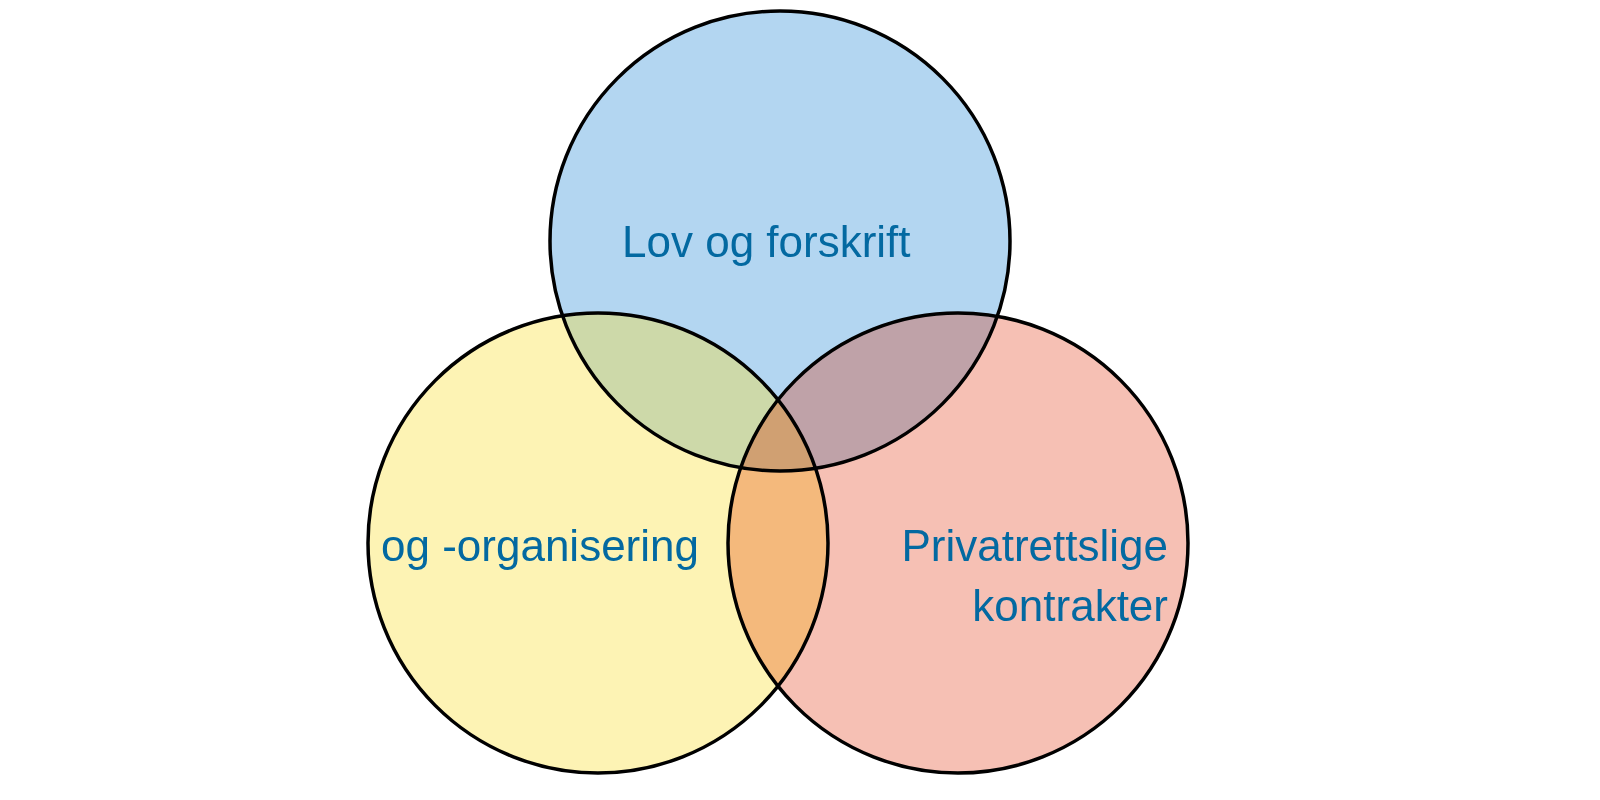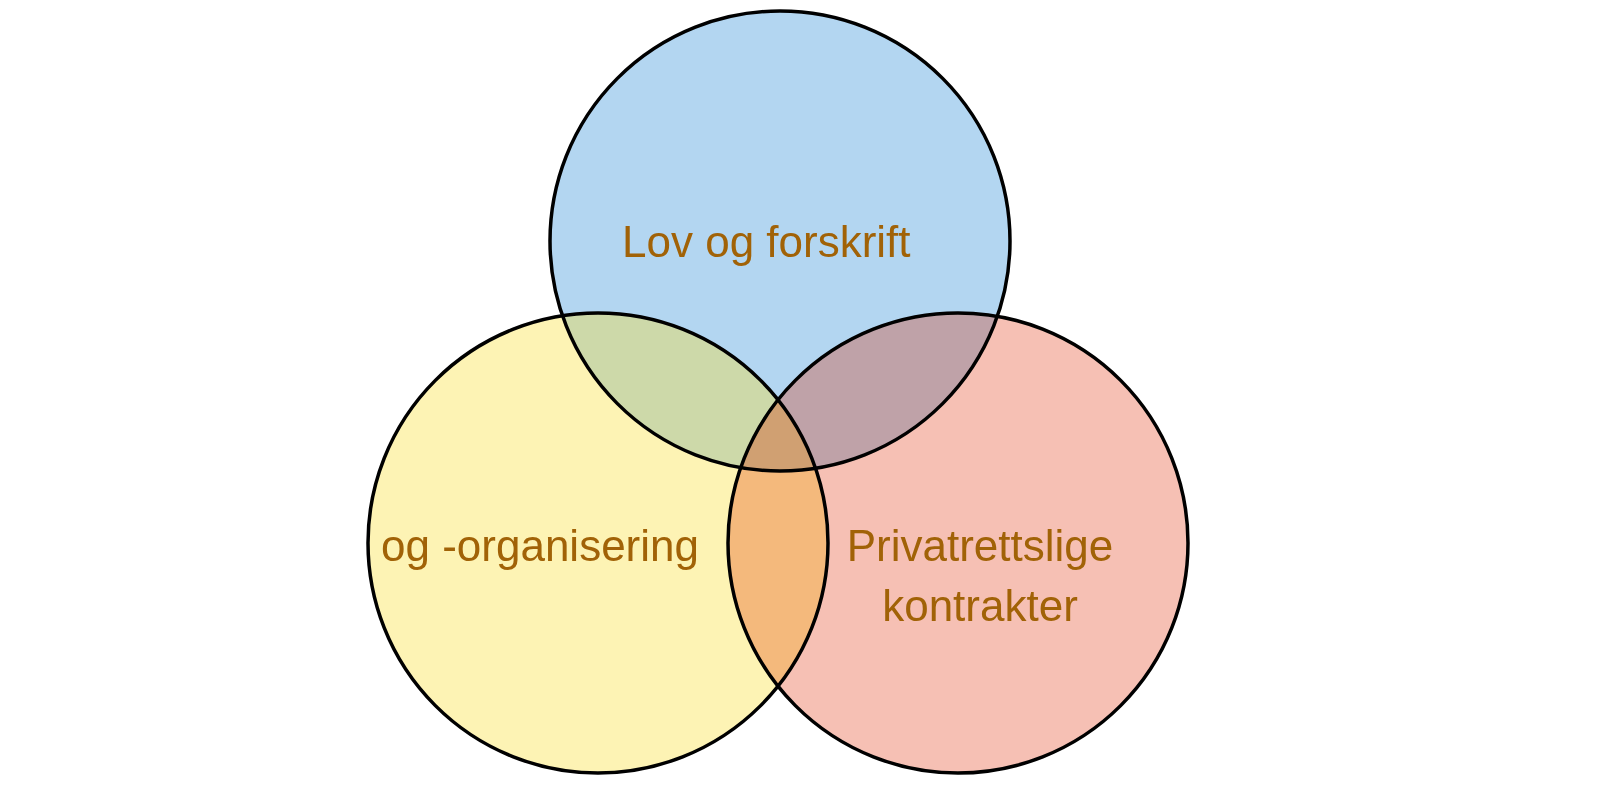--- a/index.html
+++ b/index.html
@@ -1,18 +1,18 @@
 <!DOCTYPE html>
 <html><head>
   <meta charset="utf-8">
   <style>
     html, body { margin: 0; padding: 0; background: #ffffff; }
     body { width: 1600px; height: 800px; position: relative; overflow: hidden; }
     svg.venn { position: absolute; left: 0; top: 0; }
-    .lbl { position: absolute; font-family: "Liberation Sans", sans-serif; font-size: 44px; color: #a16207; line-height: 60px; white-space: nowrap; }
+    .lbl { position: absolute; font-family: "Liberation Sans", sans-serif; font-size: 44px; color: #0369a1; line-height: 60px; white-space: nowrap; }
   </style>
 </head>
 <body>
 
 <svg class="venn" width="1600" height="800" viewBox="0 0 1600 800">
   <defs>
     <clipPath id="cTop">
         <circle cx="780" cy="241" r="230"></circle>
       </clipPath>
     <clipPath id="cLeft">
@@ -44,16 +44,16 @@
   <circle cx="598" cy="543" r="230" fill="none" stroke="#000" stroke-width="3.5"></circle>
   <circle cx="958" cy="543" r="230" fill="none" stroke="#000" stroke-width="3.5"></circle>
 </svg>
 
 <div class="lbl" style="left:622px; top:212px;">Lov og forskrift</div>
 
 <div class="lbl" style="left:381px; top:516px; text-align:left;">
   <div>og -organisering</div>
 </div>
 
-<div class="lbl" style="left:824px; top:516px; width:312px; text-align:center;">
+<div class="lbl" style="left:856px; top:516px; width:312px; text-align:right;">
   <div>Privatrettslige</div>
   <div>kontrakter</div>
 </div>
 
 </body></html>

